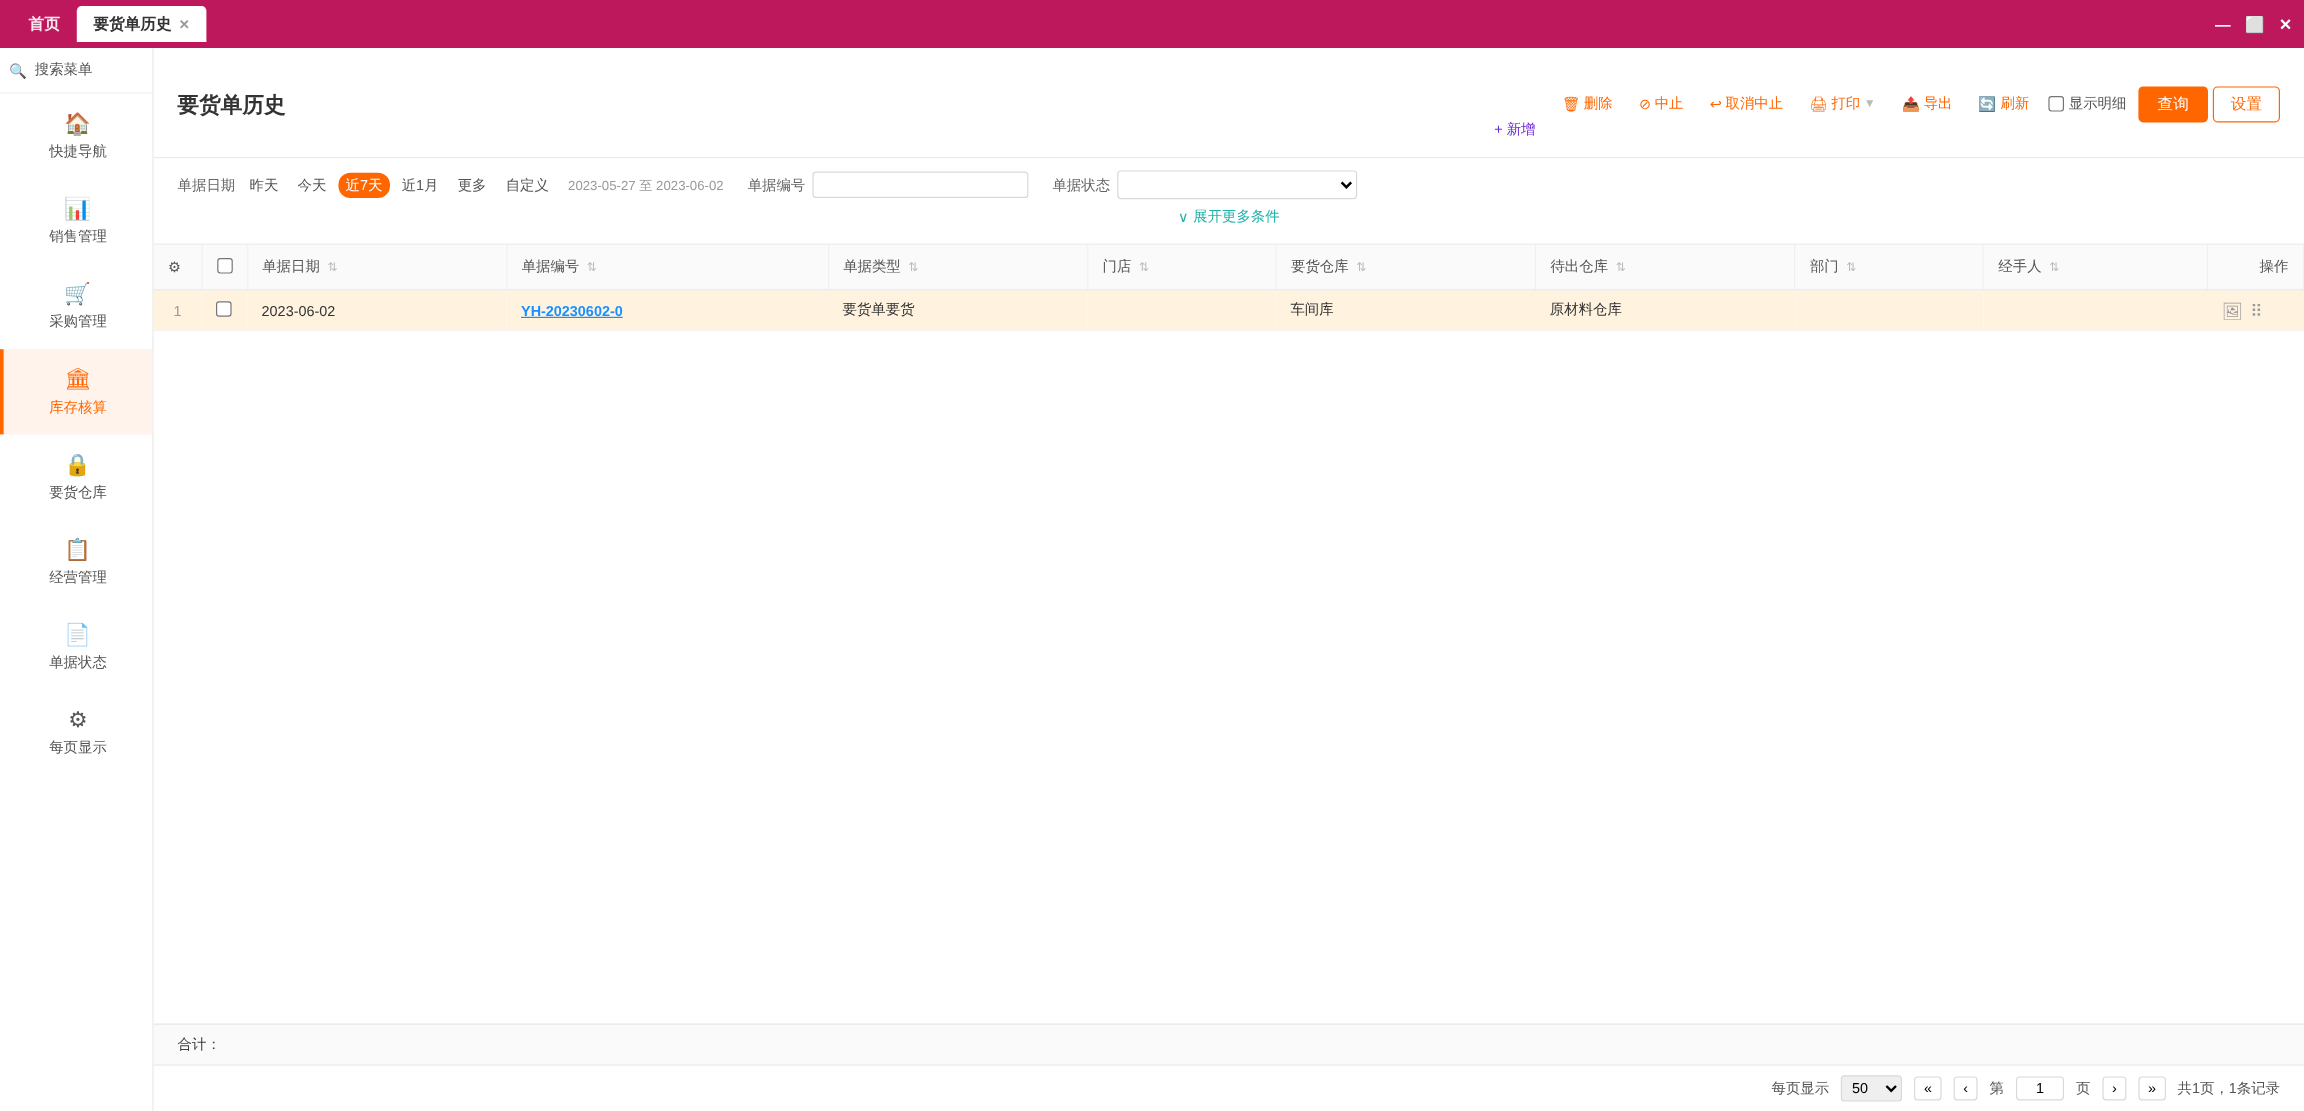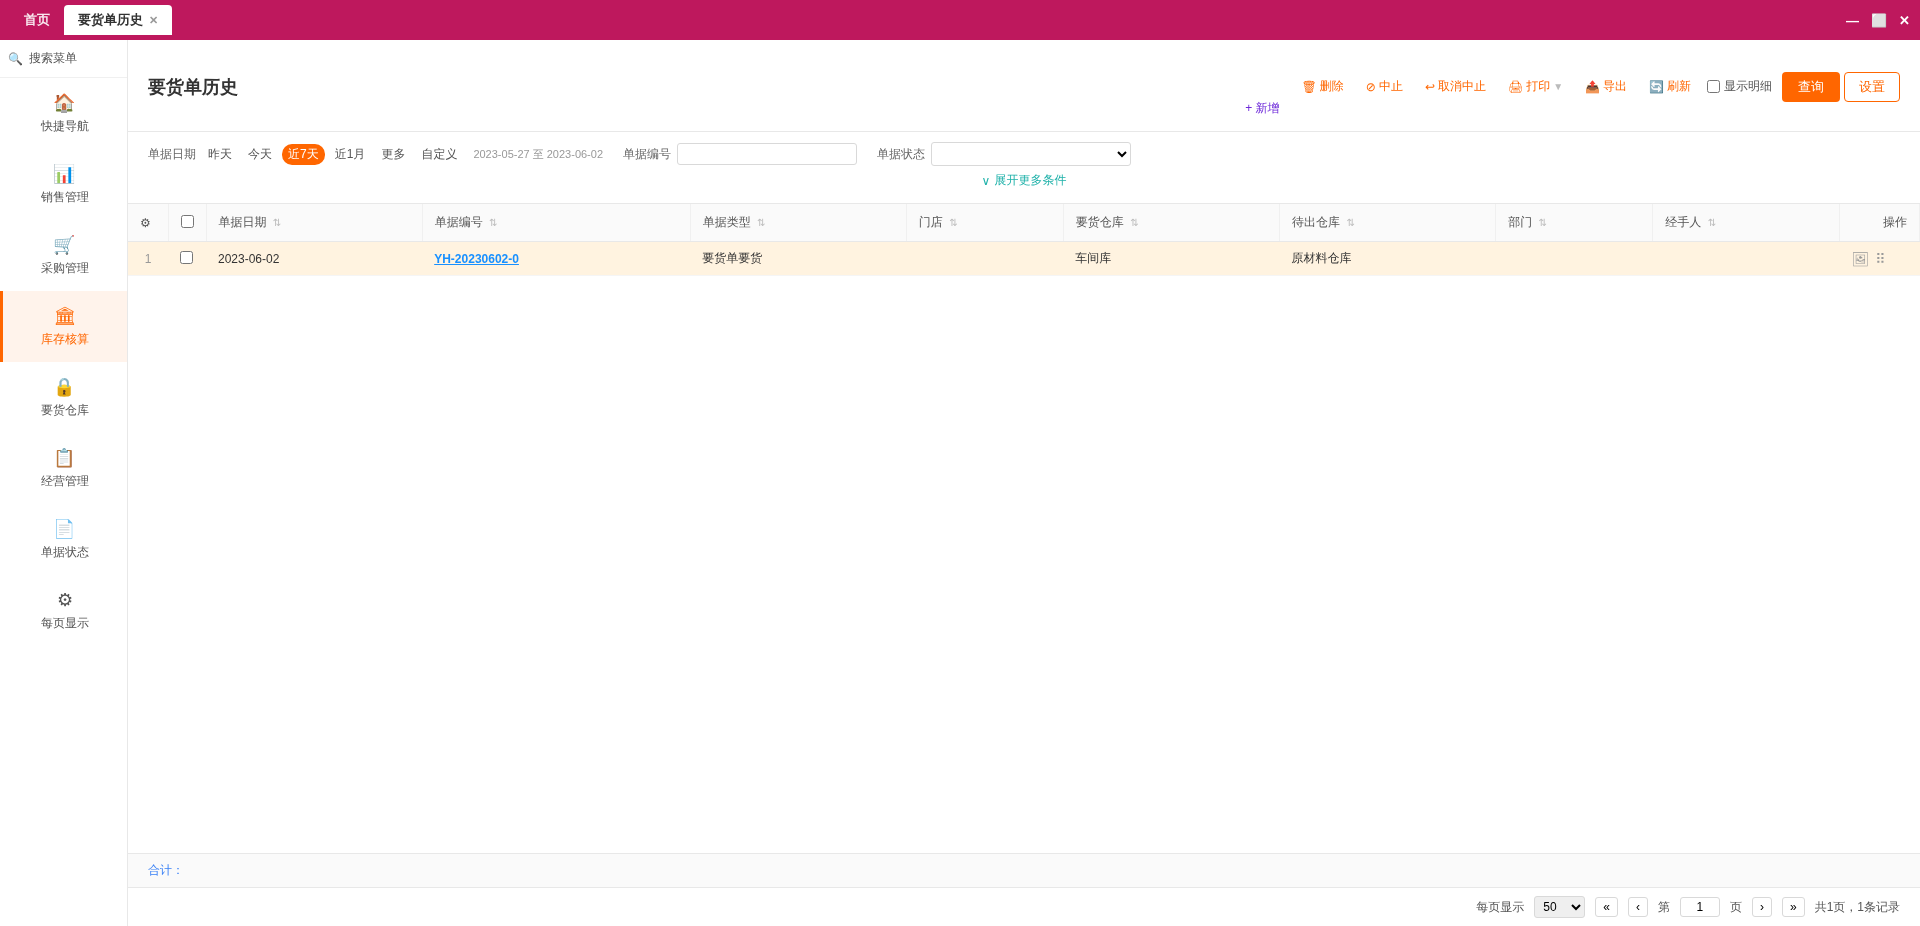--- a/index.html
+++ b/index.html
@@ -278,21 +278,21 @@
     .row-number { color: #999; text-align: center; }
     .action-icons { display: flex; gap: 6px; }
     .action-icon { color: #999; cursor: pointer; font-size: 14px; }
 
     
     .table-footer {
       background: #fafafa;
       border-top: 1px solid #e8e8e8;
       padding: 8px 20px;
       font-size: 12px;
-      color: #3b82f6;
+      color: #404040;
       display: flex;
       align-items: flex-start;
       font-family: Liberation Serif, serif;
     }
 
     
     .pagination-bar {
       background: #fff;
       border-top: 1px solid #e8e8e8;
       padding: 8px 20px;

